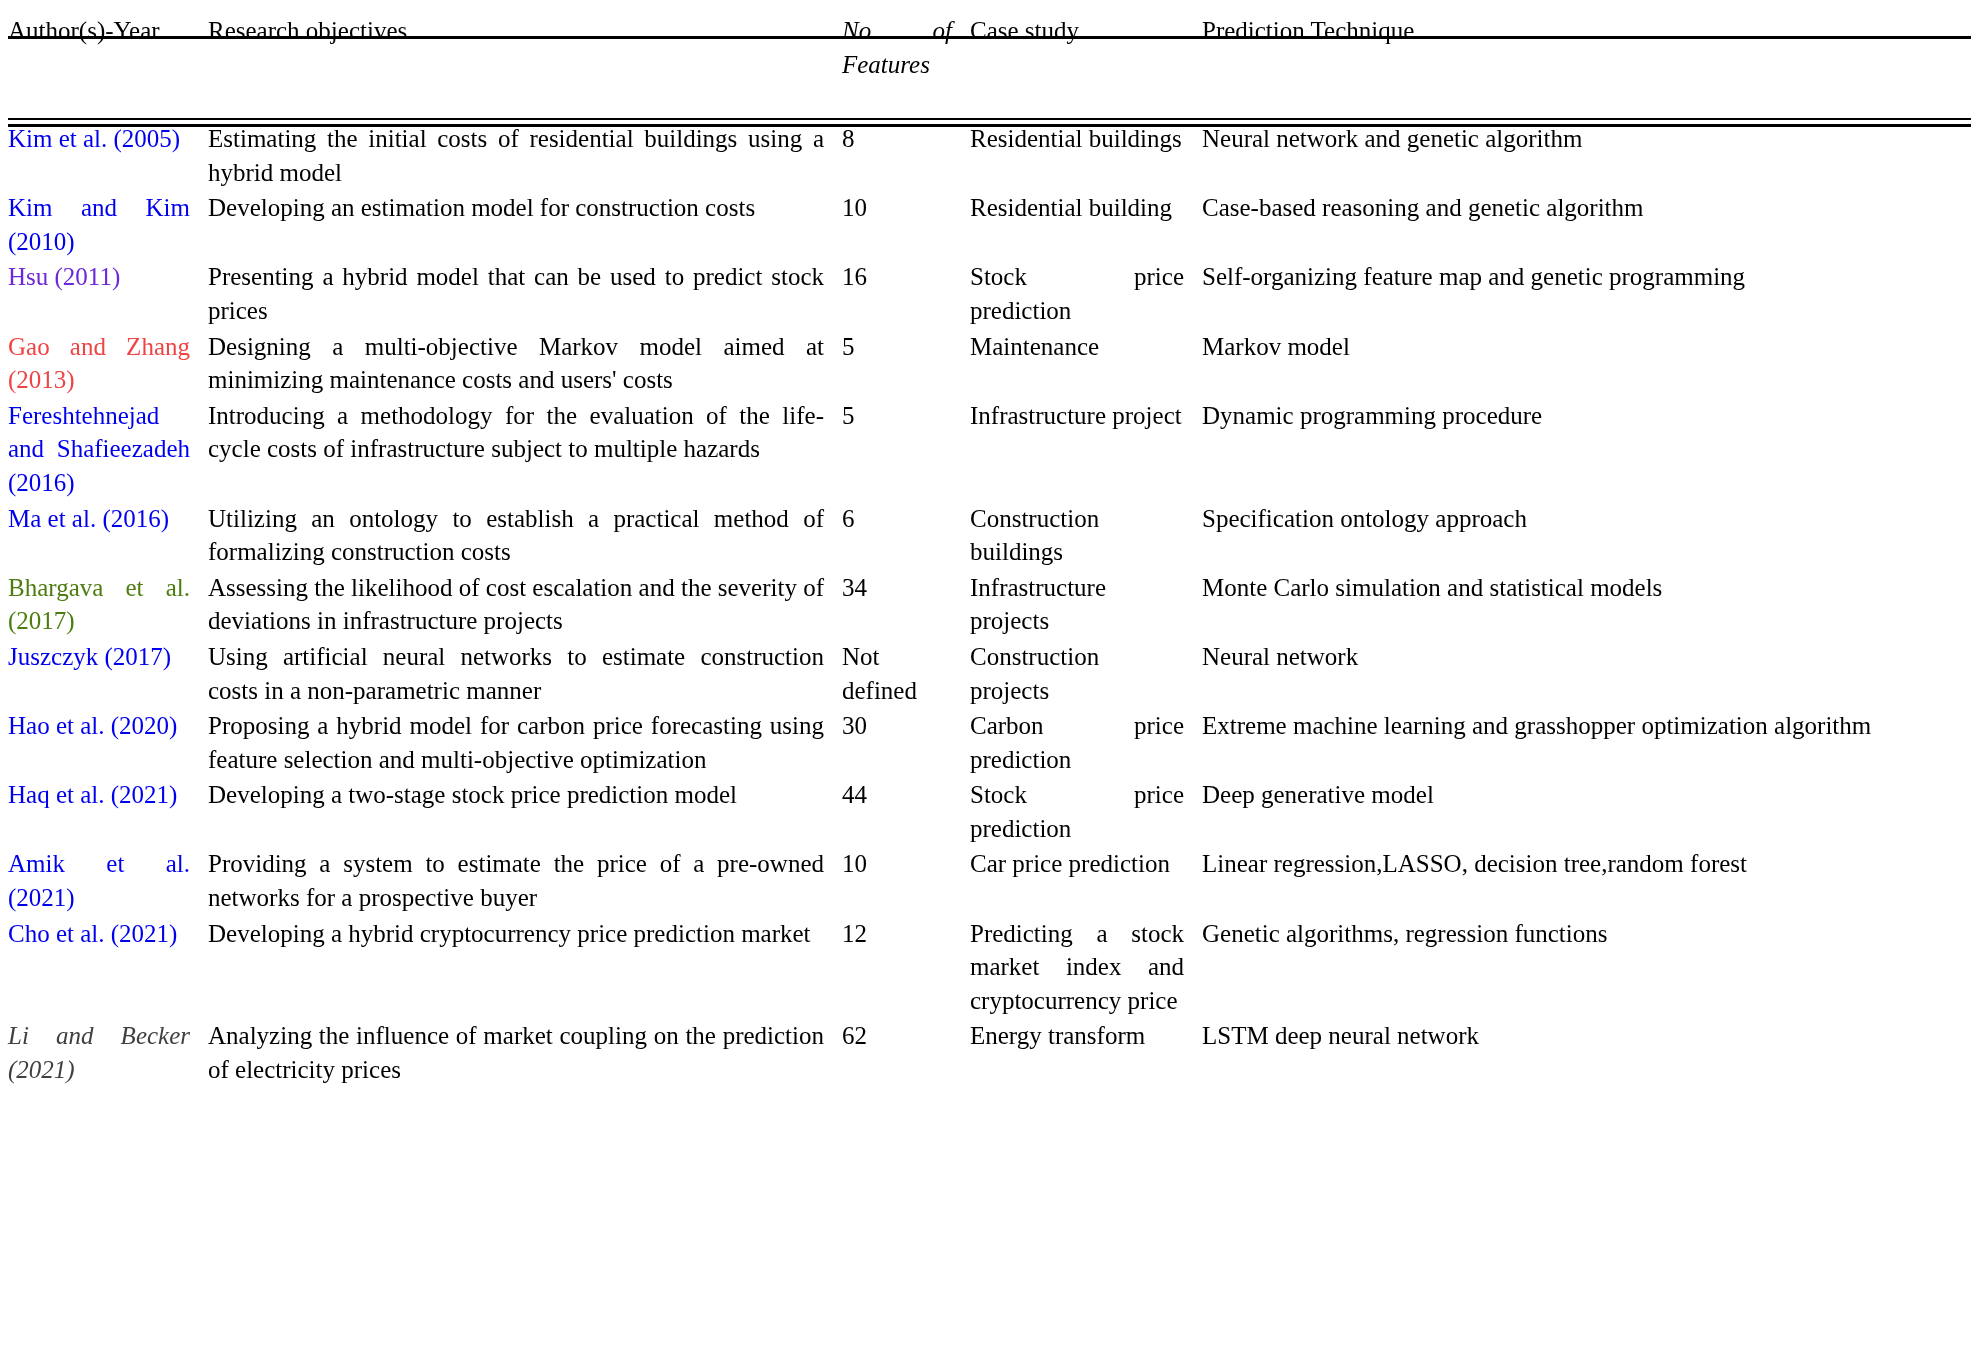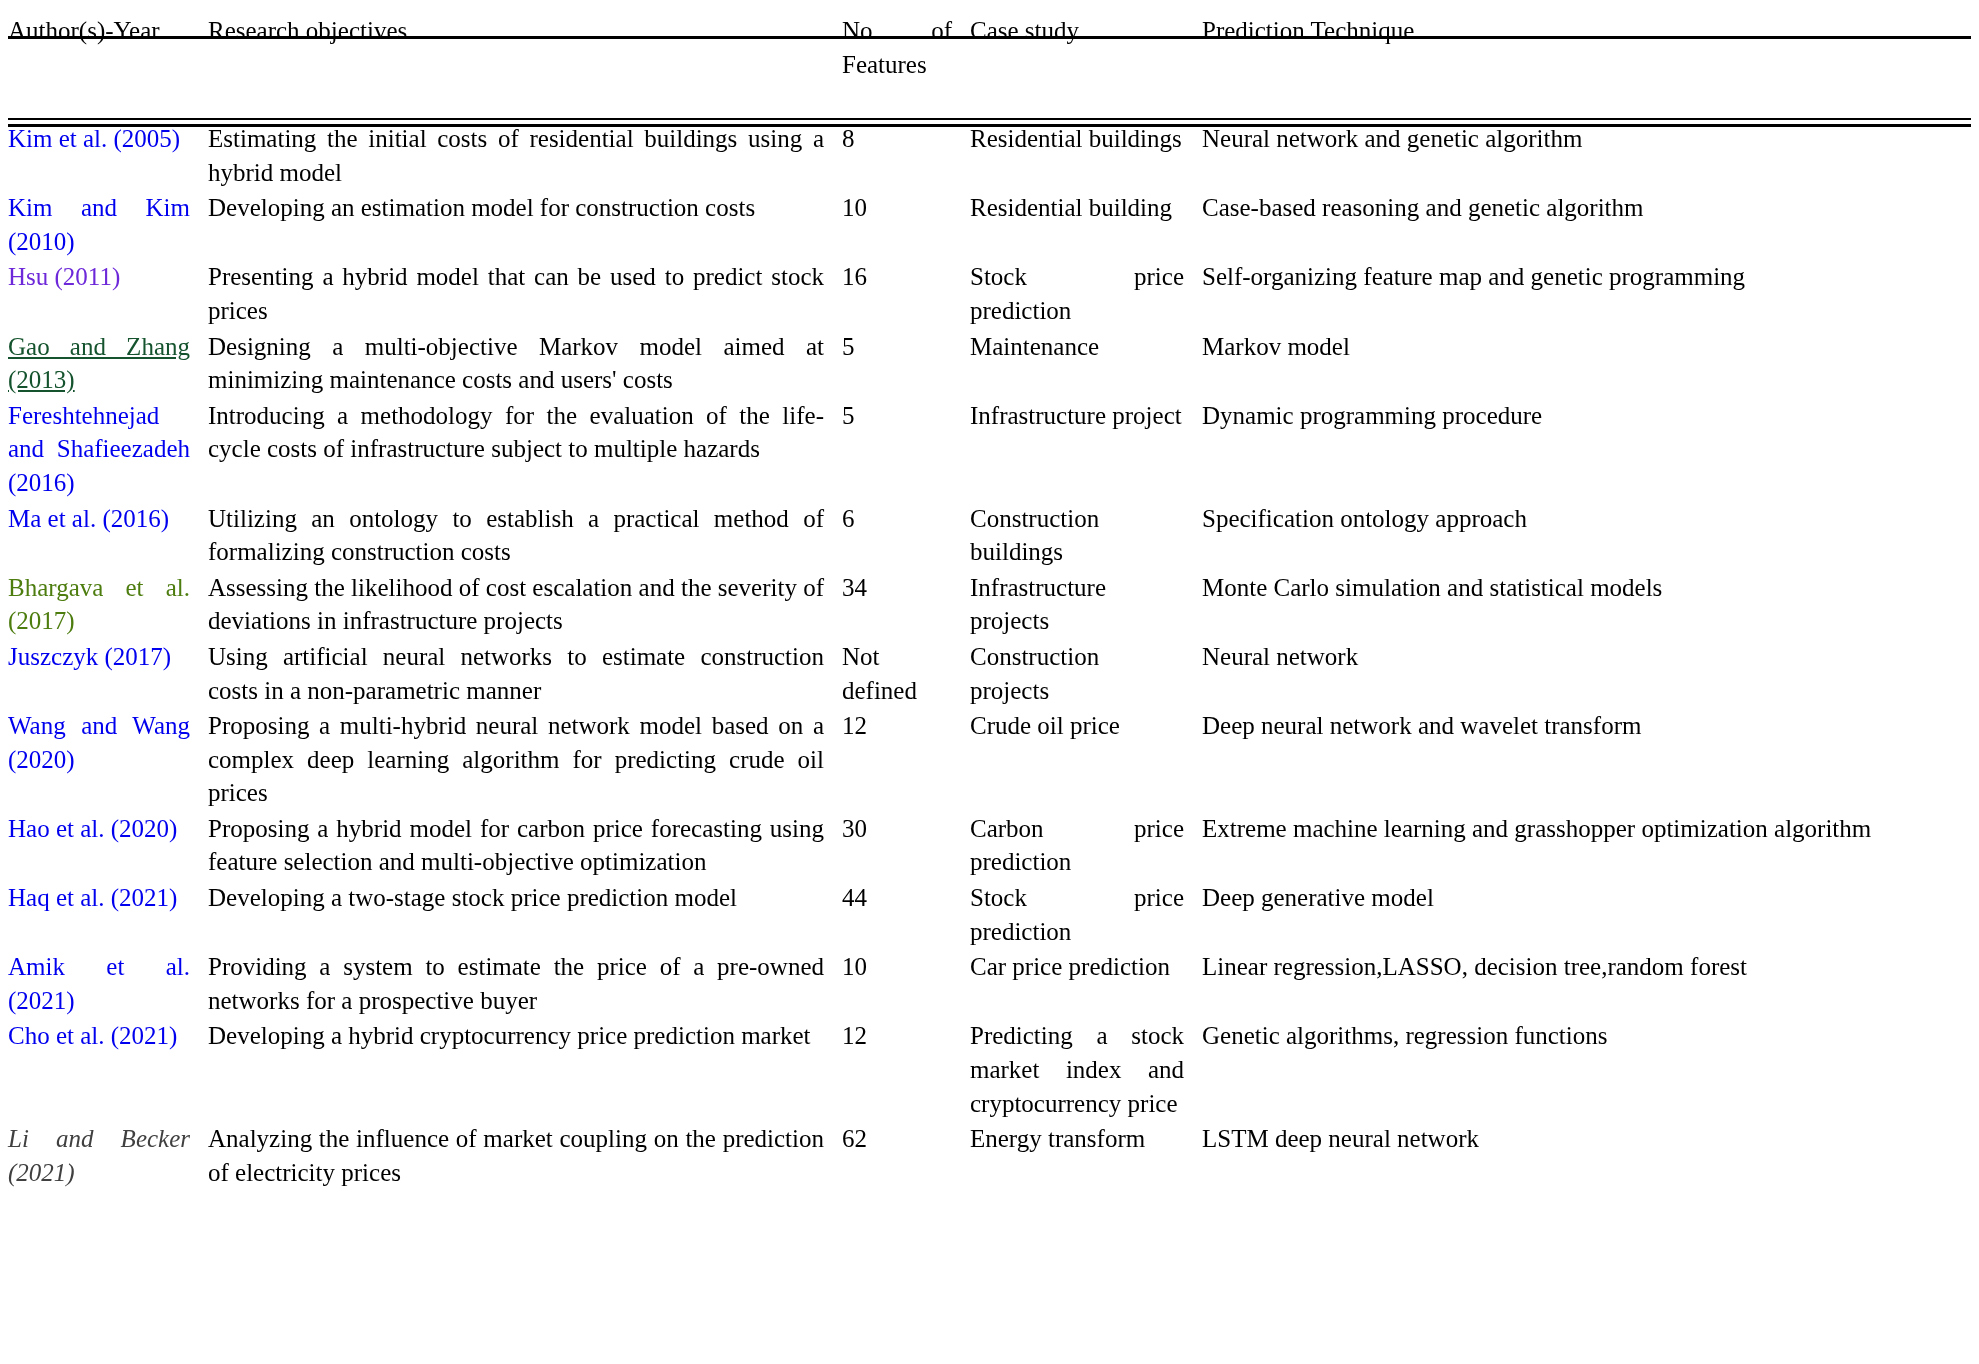--- a/index.html
+++ b/index.html
@@ -63,20 +63,21 @@
   table.tbl thead th {
     height: 90px;
     padding-top: 14px;
     text-align: left;
     text-align-last: left;
   }
   
   table.tbl thead th.h-feat {
     text-align: justify;
     text-align-last: left;
+    font-style: italic;
   }
 
   table.tbl tbody tr td {
     padding-top: 2px;
   }
   table.tbl tbody tr:first-child td { padding-top: 18px; }
 
   .author {
     color: #0000ee;
     text-align: justify;
@@ -129,21 +130,21 @@
           <td>Case-based reasoning and genetic algorithm</td>
         </tr>
         <tr class="r">
           <td class="author" style="color: #6d28d9;">Hsu (2011)</td>
           <td>Presenting a hybrid model that can be used to predict stock prices</td>
           <td>16</td>
           <td>Stock price prediction</td>
           <td>Self-organizing feature map and genetic programming</td>
         </tr>
         <tr class="r">
-          <td class="author" style="color: #14532d; text-decoration: underline;">Gao and Zhang (2013)</td>
+          <td class="author" style="color: #ef4444;">Gao and Zhang (2013)</td>
           <td>Designing a multi-objective Markov model aimed at minimizing maintenance costs and users' costs</td>
           <td>5</td>
           <td>Maintenance</td>
           <td>Markov model</td>
         </tr>
         <tr class="r">
           <td class="author" style="color: rgb(0, 0, 238);">Fereshtehnejad and Shafieezadeh (2016)</td>
           <td>Introducing a methodology for the evaluation of the life-cycle costs of infrastructure subject to multiple hazards</td>
           <td>5</td>
           <td>Infrastructure project</td>
@@ -164,27 +165,20 @@
           <td>Monte Carlo simulation and statistical models</td>
         </tr>
         <tr class="r">
           <td class="author" style="color: rgb(0, 0, 238);">Juszczyk (2017)</td>
           <td>Using artificial neural networks to estimate construction costs in a non-parametric manner</td>
           <td>Not defined</td>
           <td>Construction projects</td>
           <td>Neural network</td>
         </tr>
         <tr class="r">
-          <td class="author" style="color: rgb(0, 0, 238);">Wang and Wang (2020)</td>
-          <td>Proposing a multi-hybrid neural network model based on a complex deep learning algorithm for predicting crude oil prices</td>
-          <td>12</td>
-          <td>Crude oil price</td>
-          <td>Deep neural network and wavelet transform</td>
-        </tr>
-        <tr class="r">
           <td class="author" style="color: rgb(0, 0, 238);">Hao et al. (2020)</td>
           <td>Proposing a hybrid model for carbon price forecasting using feature selection and multi-objective optimization</td>
           <td>30</td>
           <td>Carbon price prediction</td>
           <td>Extreme machine learning and grasshopper optimization algorithm</td>
         </tr>
         <tr class="r">
           <td class="author" style="color: rgb(0, 0, 238);">Haq et al. (2021)</td>
           <td>Developing a two-stage stock price prediction model</td>
           <td>44</td>

